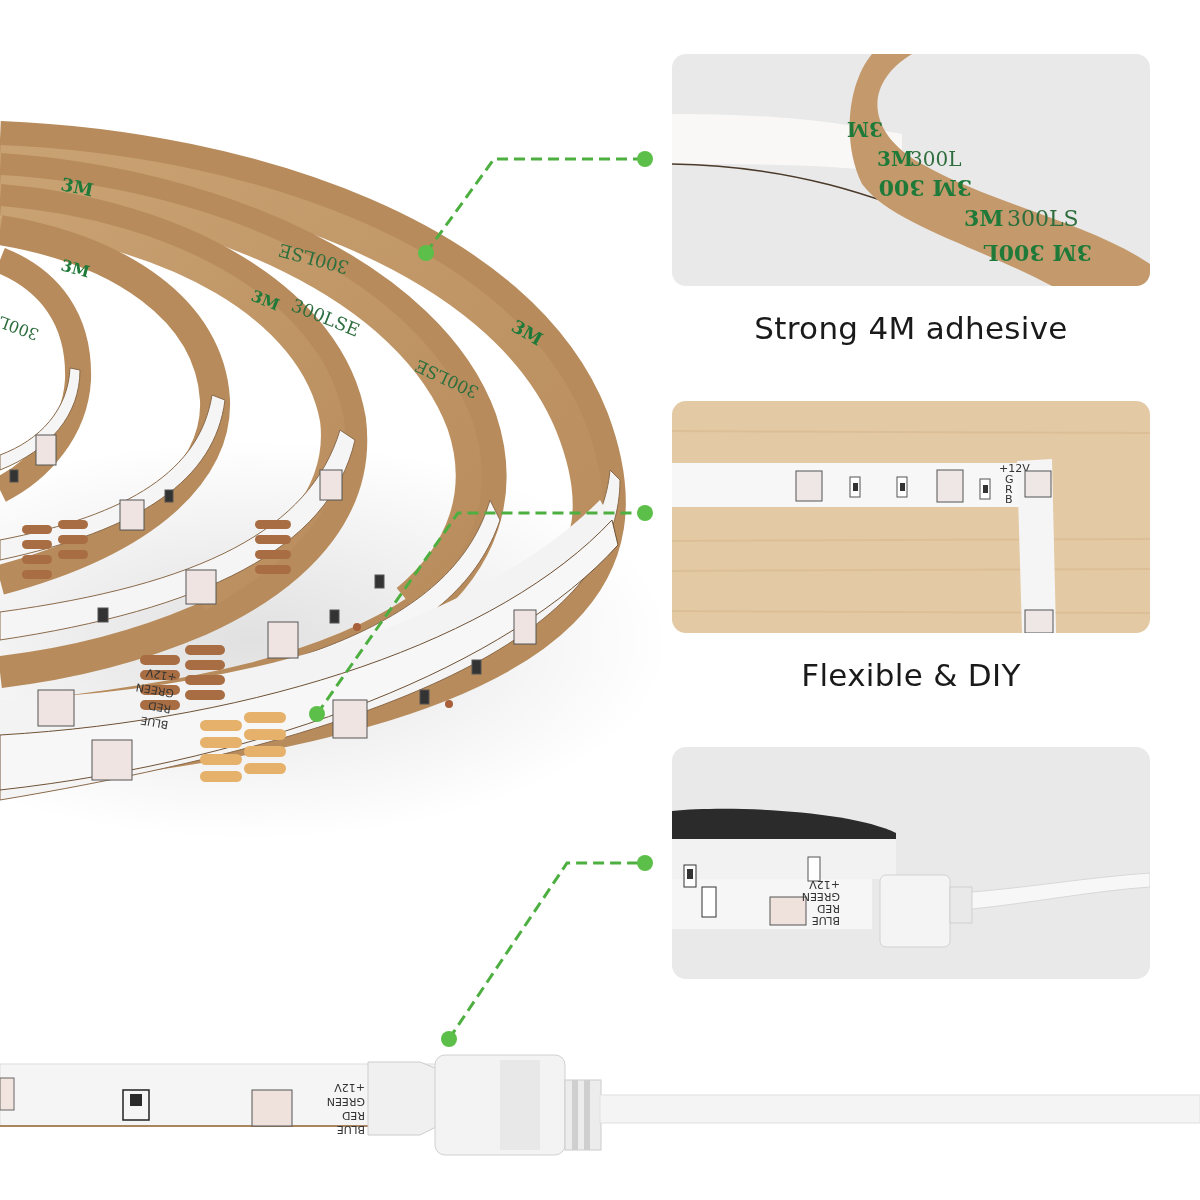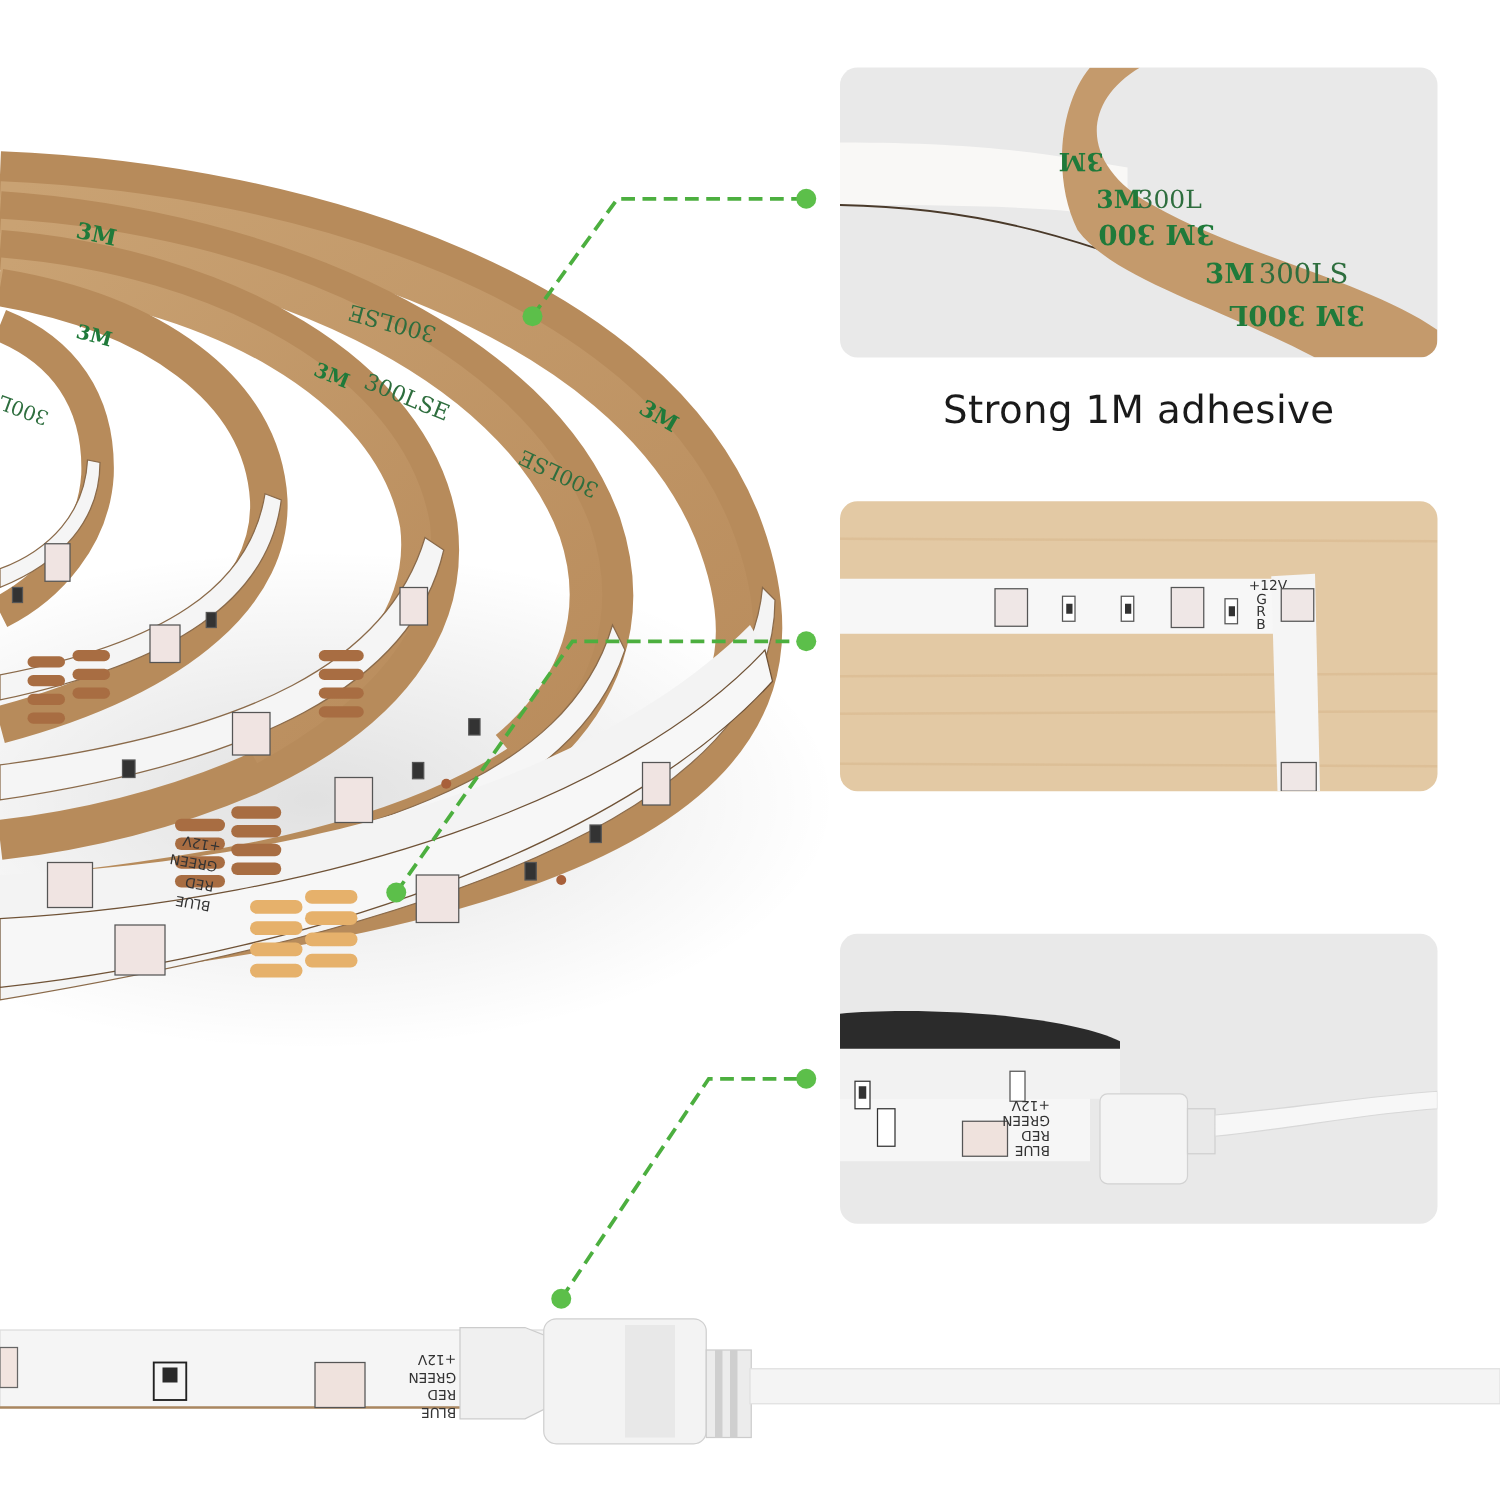--- a/index.html
+++ b/index.html
@@ -193,21 +193,21 @@
       <path d="M200,0 L240,0 C190,30 195,80 250,110 C320,150 420,170 478,210 L478,232 L380,232 C300,190 220,170 190,130 C170,90 175,30 200,0 Z" fill="#c49a6c"></path>
       <text class="brand" font-size="20" x="185" y="80" transform="rotate(180 198 74)">3M</text>
       <text class="brand" font-size="20" x="205" y="112">3M</text>
       <text class="brand-light" font-size="20" x="238" y="112">300L</text>
       <text class="brand" font-size="22" x="260" y="140" transform="rotate(180 280 133)">3M 300</text>
       <text class="brand" font-size="22" x="292" y="172">3M</text>
       <text class="brand-light" font-size="22" x="335" y="172">300LS</text>
       <text class="brand" font-size="22" x="360" y="205" transform="rotate(180 390 198)">3M 300L</text>
     </svg>
   </div>
-  <div class="caption" id="caption-adhesive">Strong 1M adhesive</div>
+  <div class="caption" id="caption-adhesive">Strong 4M adhesive</div>
 
   <div class="panel" id="panel-flexible">
     <svg width="478" height="232" viewBox="0 0 478 232">
       <g stroke="#d9b98f" stroke-width="2" opacity="0.6">
         <line x1="0" y1="30" x2="478" y2="32"></line>
         <line x1="0" y1="140" x2="478" y2="138"></line>
         <line x1="0" y1="170" x2="478" y2="168"></line>
         <line x1="0" y1="210" x2="478" y2="212"></line>
       </g>
       <rect x="0" y="62" width="360" height="44" fill="#f7f7f7"></rect>
@@ -223,20 +223,21 @@
       <g class="pcb-text" font-size="7">
         <text x="327" y="71">+12V</text>
         <text x="333" y="82">G</text>
         <text x="333" y="92">R</text>
         <text x="333" y="102">B</text>
       </g>
       <rect x="353" y="70" width="26" height="26" fill="#efe7e6" stroke="#555"></rect>
       <rect x="353" y="209" width="28" height="23" fill="#efe7e6" stroke="#555"></rect>
     </svg>
   </div>
+  <div class="caption" id="caption-flexible">Flexible &amp; DIY</div>
 
   <div class="panel" id="panel-connector">
     <svg width="478" height="232" viewBox="0 0 478 232">
       <path d="M0,64 C60,58 180,64 224,86 L224,106 L0,106 Z" fill="#2b2b2b"></path>
       <rect x="0" y="92" width="224" height="40" fill="#f2f2f2"></rect>
       <rect x="0" y="132" width="200" height="50" fill="#f6f6f6"></rect>
       <rect x="12" y="118" width="12" height="22" fill="#fff" stroke="#333"></rect>
       <rect x="15" y="122" width="6" height="10" fill="#333"></rect>
       <rect x="30" y="140" width="14" height="30" fill="#fff" stroke="#333"></rect>
       <rect x="98" y="150" width="36" height="28" fill="#efe2dd" stroke="#555"></rect>

